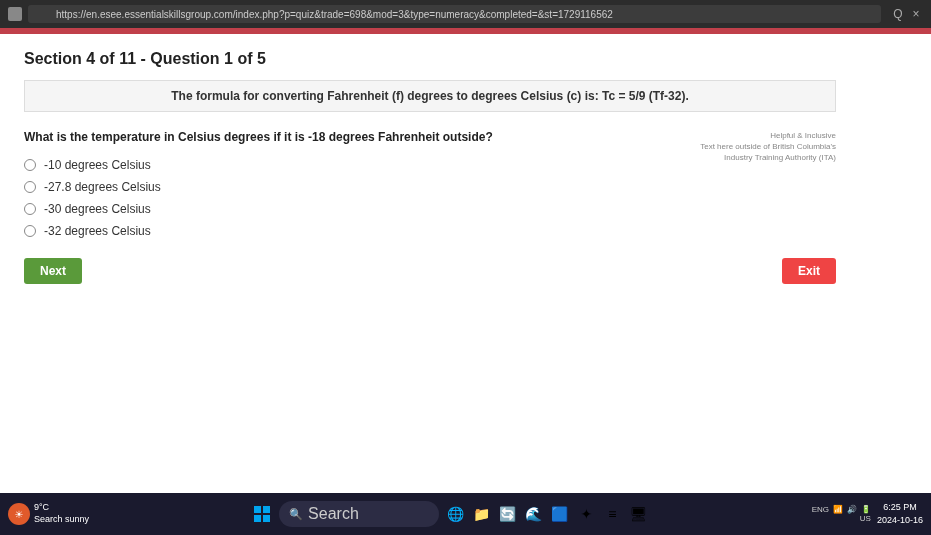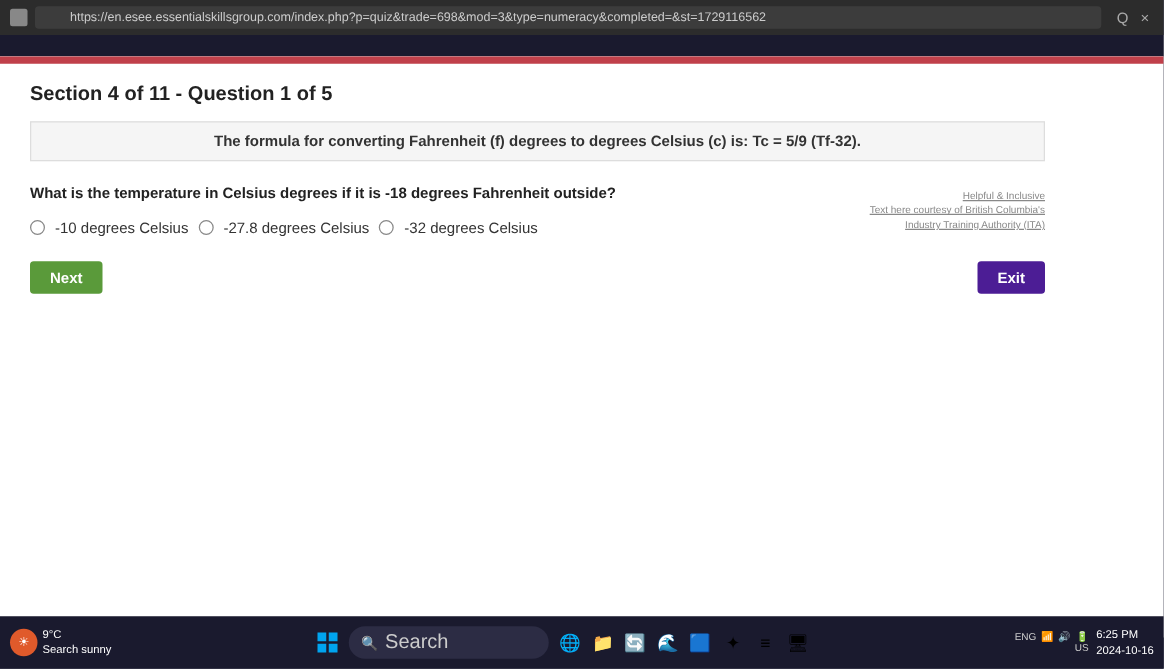--- a/index.html
+++ b/index.html
@@ -61,21 +61,20 @@
       cursor: pointer;
     }
 
     
     .content-area {
       width: 100%;
       height: calc(100% - 28px - 42px);
       background: #fff;
       position: relative;
       overflow: hidden;
-      margin-top: 17px;
     }
 
     
     .accent-bar {
       height: 6px;
       background: #c0404a;
       width: 100%;
     }
 
     
@@ -98,38 +97,37 @@
       font-size: 12px;
       color: #333;
       margin-bottom: 18px;
       font-weight: bold;
       text-align: center;
     }
 
     .question-area {
       display: flex;
       margin-bottom: 20px;
-      align-items: center;
     }
 
     .question-content {
       flex: 1;
     }
 
     .question-text {
       font-size: 12px;
       font-weight: bold;
       color: #222;
       margin-bottom: 14px;
     }
 
     .options-list {
       list-style: none;
       display: flex;
-      flex-direction: row;
+      flex-direction: column;
       gap: 8px;
     }
 
     .option-item {
       display: flex;
       align-items: center;
       gap: 8px;
       font-size: 12px;
       color: #333;
       cursor: pointer;
@@ -143,21 +141,20 @@
       background: #fff;
       flex-shrink: 0;
     }
 
     .hint-area {
       width: 160px;
       text-align: right;
       font-size: 8px;
       color: #888;
       line-height: 1.4;
-      text-decoration: underline;
     }
 
     
     .buttons-row {
       display: flex;
       justify-content: space-between;
       align-items: center;
       margin-top: 20px;
       padding: 0 0;
     }
@@ -167,21 +164,21 @@
       color: #fff;
       border: none;
       padding: 6px 16px;
       font-size: 12px;
       font-weight: bold;
       border-radius: 3px;
       cursor: pointer;
     }
 
     .btn-exit {
-      background: #4c1d95;
+      background: #ef4444;
       color: #fff;
       border: none;
       padding: 6px 16px;
       font-size: 12px;
       font-weight: bold;
       border-radius: 3px;
       cursor: pointer;
     }
 
     
@@ -307,21 +304,21 @@
     }
 
     .sys-tray-text {
       color: #ccc;
       font-size: 8px;
     }
 
     .clock {
       color: #fff;
       font-size: 9px;
-      text-align: left;
+      text-align: center;
       line-height: 1.4;
     }
   </style>
 </head>
 <body>
 
 <div class="browser-bar">
   <div class="browser-favicon"></div>
   <div class="browser-url">
     <span class="browser-url-text">https://en.esee.essentialskillsgroup.com/index.php?p=quiz&amp;trade=698&amp;mod=3&amp;type=numeracy&amp;completed=&amp;st=1729116562</span>
@@ -351,28 +348,32 @@
           <li class="option-item">
             <div class="option-radio"></div>
             <span>-10 degrees Celsius</span>
           </li>
           <li class="option-item">
             <div class="option-radio"></div>
             <span>-27.8 degrees Celsius</span>
           </li>
           <li class="option-item">
             <div class="option-radio"></div>
+            <span>-30 degrees Celsius</span>
+          </li>
+          <li class="option-item">
+            <div class="option-radio"></div>
             <span>-32 degrees Celsius</span>
           </li>
         </ul>
       </div>
 
       <div class="hint-area">
         <div>Helpful &amp; Inclusive</div>
-        <div>Text here courtesy of British Columbia's Industry Training Authority (ITA)</div>
+        <div>Text here outside of British Columbia's Industry Training Authority (ITA)</div>
       </div>
     </div>
 
     <div class="buttons-row">
       <button class="btn-next">Next</button>
       <button class="btn-exit">Exit</button>
     </div>
 
   </div>
 </div>

